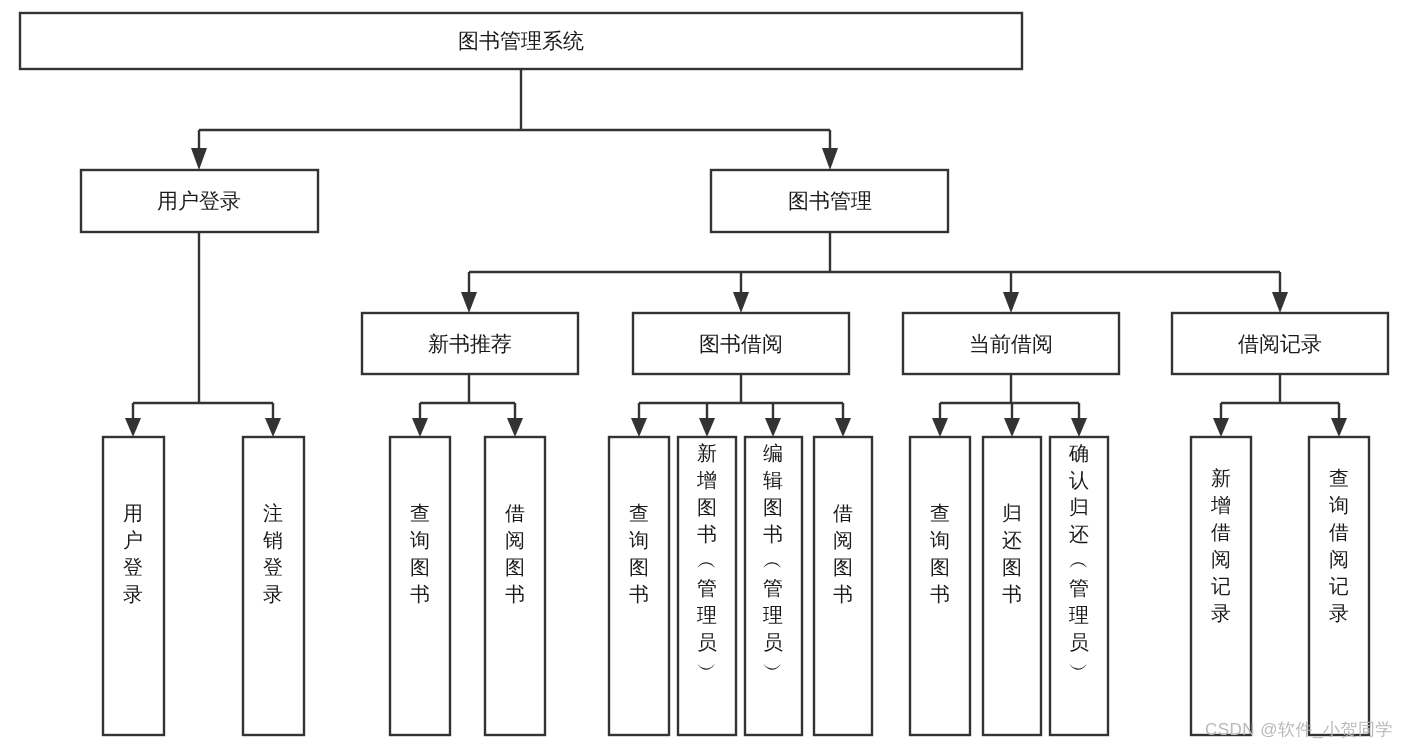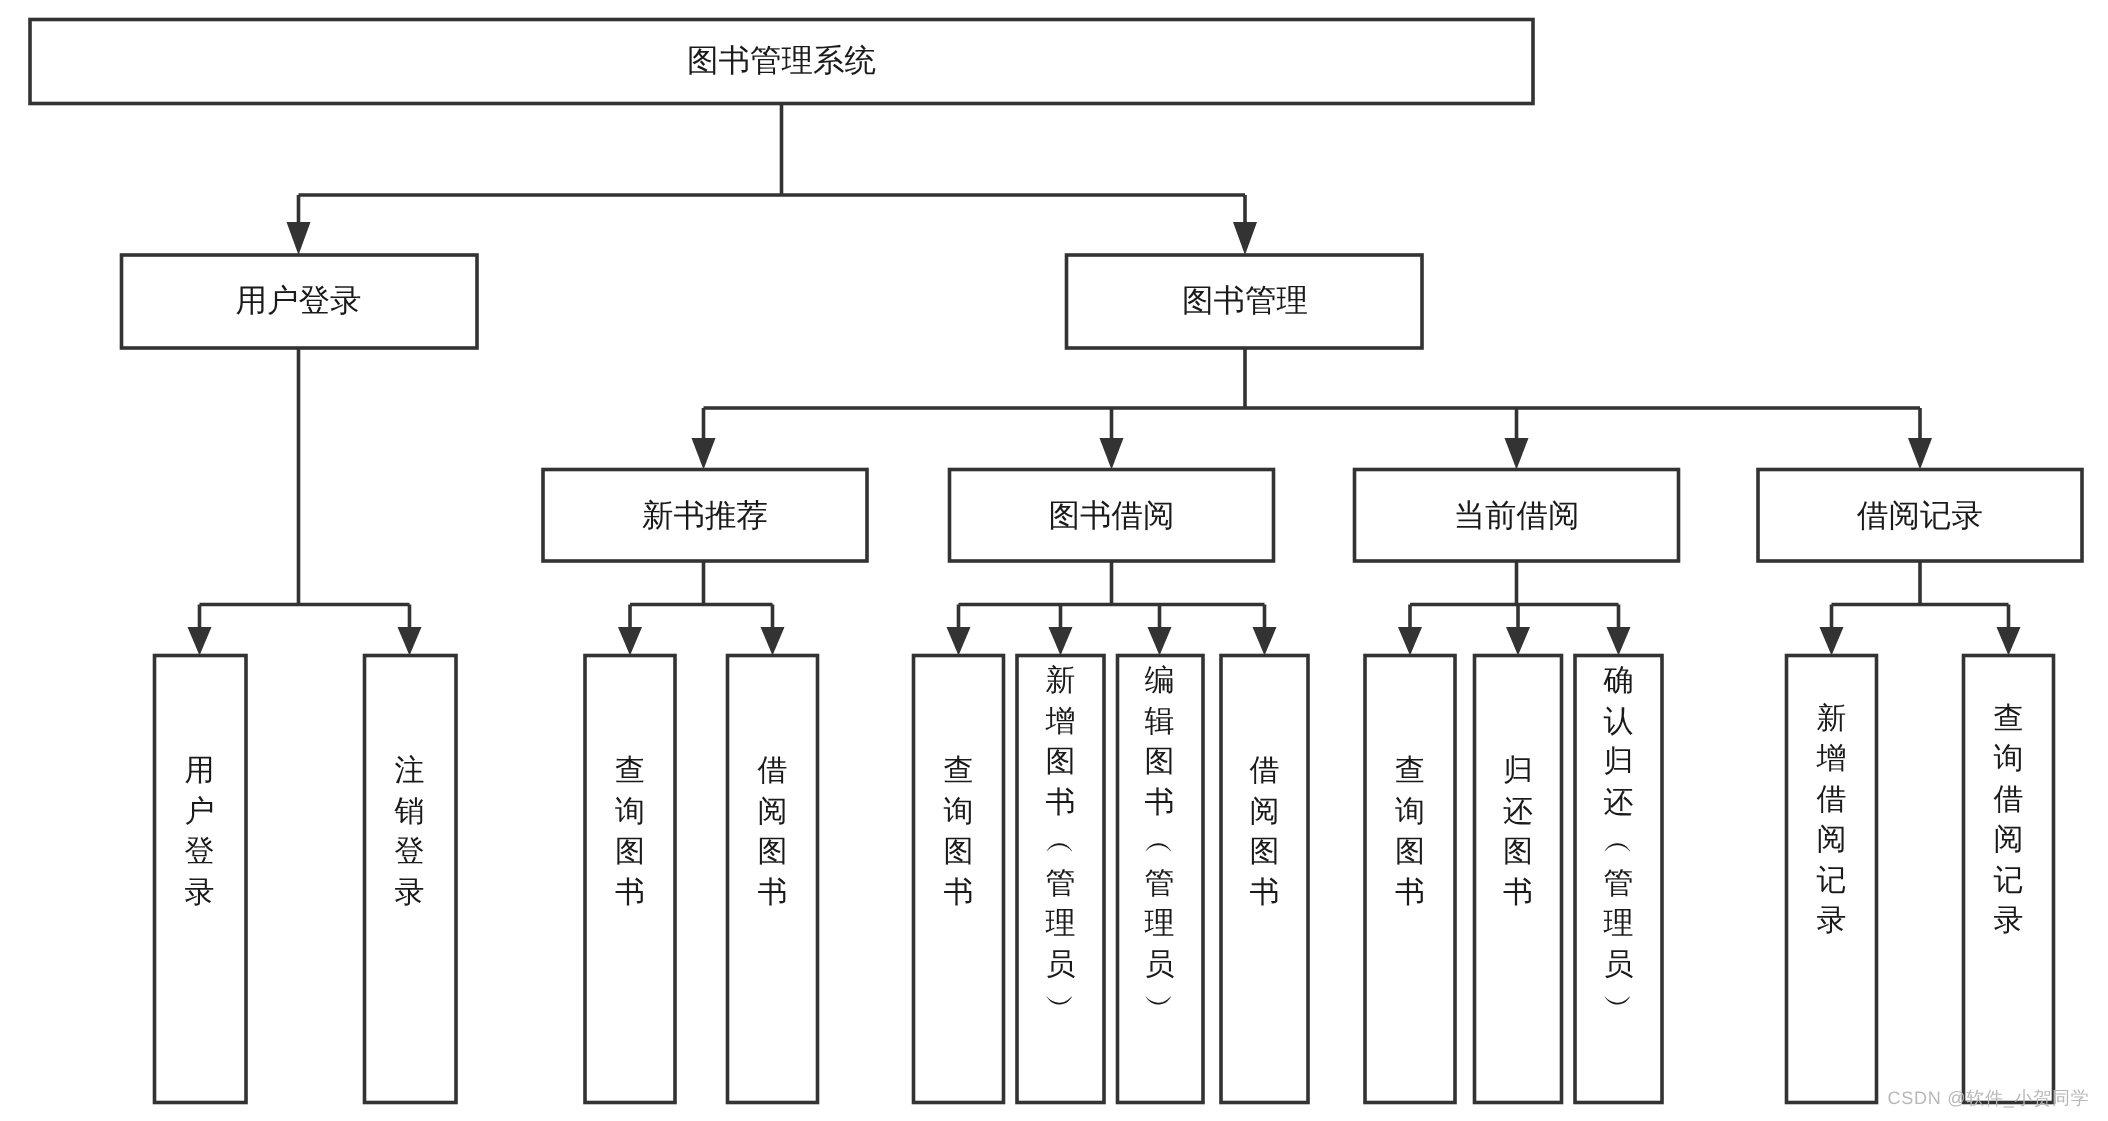--- a/index.html
+++ b/index.html
@@ -49,21 +49,21 @@
   }
   .arrow-head {
     fill: #333333;
     stroke: none;
   }
   .watermark {
     position: absolute;
     right: 12px;
     bottom: 6px;
     font-family: "Liberation Sans", "DejaVu Sans", sans-serif;
-    font-size: 12px;
+    font-size: 17px;
     color: #b8b8b8;
     letter-spacing: 0.5px;
     white-space: nowrap;
     user-select: none;
   }
 </style>
 </head>
 <body>
 
 <div id="stage">

